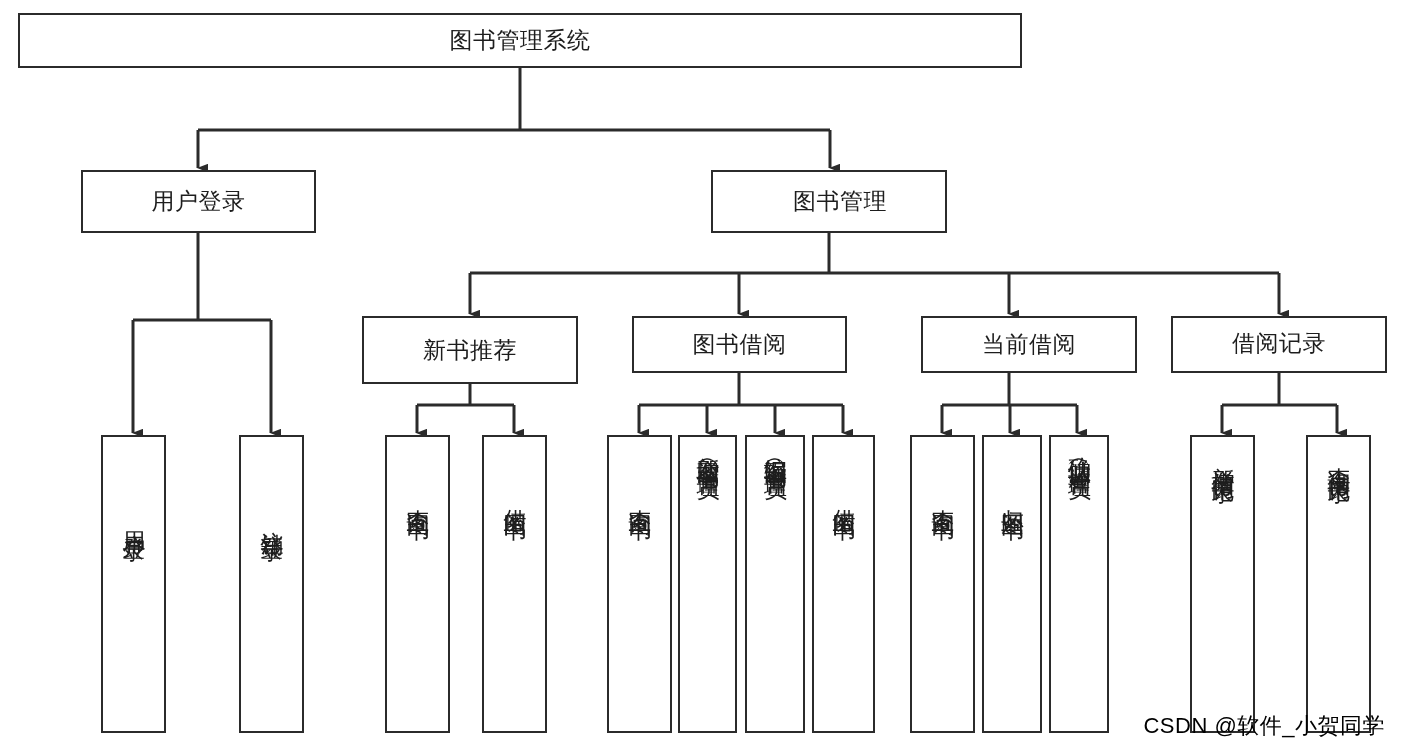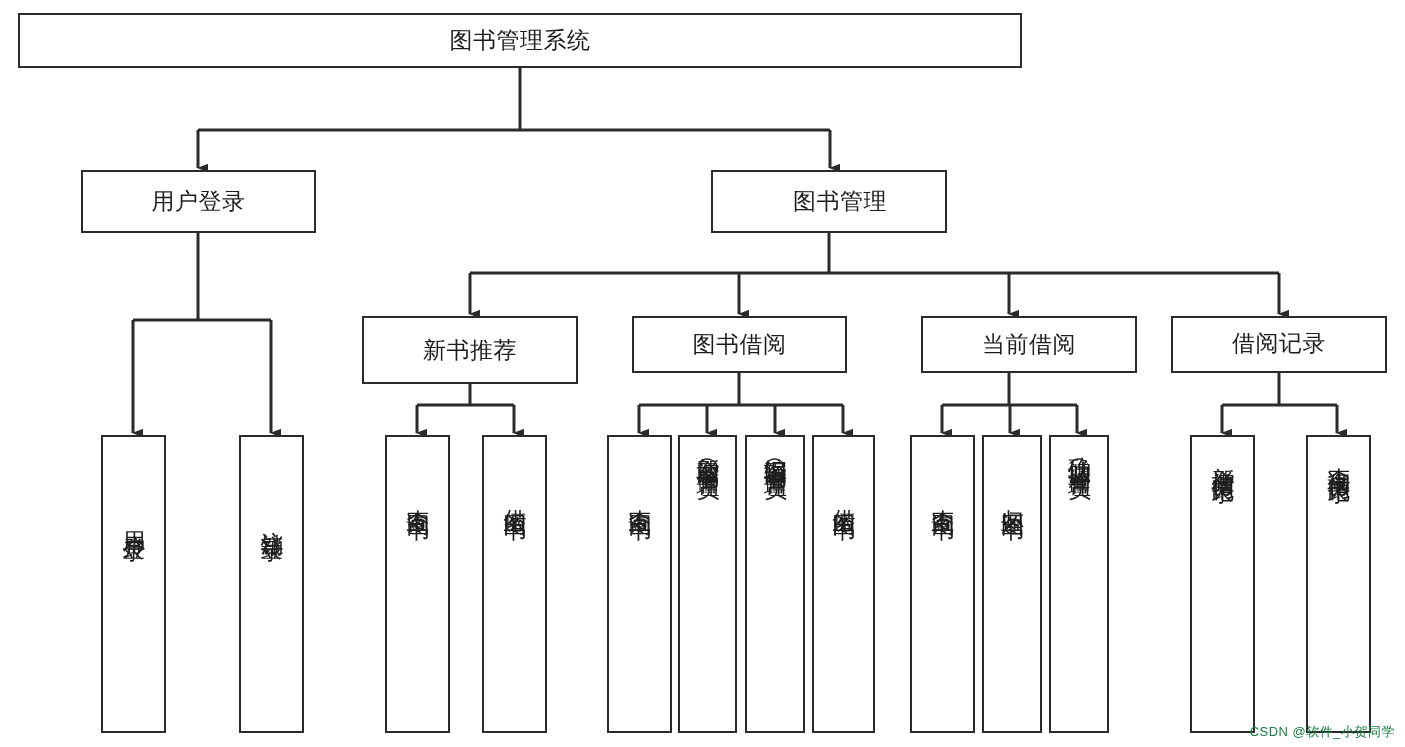--- a/index.html
+++ b/index.html
@@ -66,24 +66,24 @@
     white-space: nowrap;
     display: block;
   }
   .node.v.pad-lg .label { margin-top: 76px; }
   .node.v.pad-md .label { margin-top: 54px; }
   .node.v.pad-sm .label { margin-top: 12px; }
   .node.v.pad-none .label { margin-top: 2px; }
 
   #watermark {
     position: absolute;
-    right: 10px;
+    right: 20px;
     bottom: 6px;
-    font-size: 13px;
-    color: #15803d;
+    font-size: 22px;
+    color: #000000;
     white-space: nowrap;
     letter-spacing: 0.5px;
   }
 </style>
 </head>
 <body>
 
 <div id="diagram-root">
 
   <svg class="edges" viewBox="0 0 1405 747">

